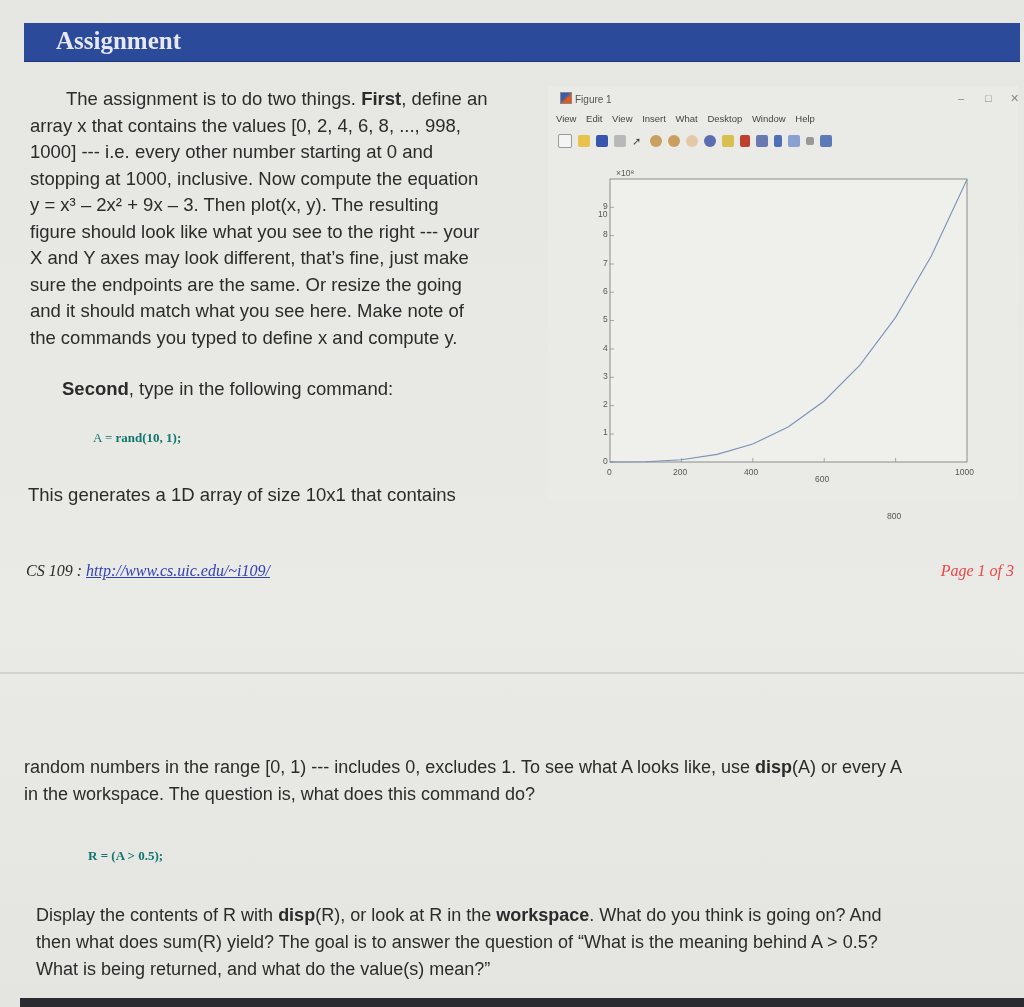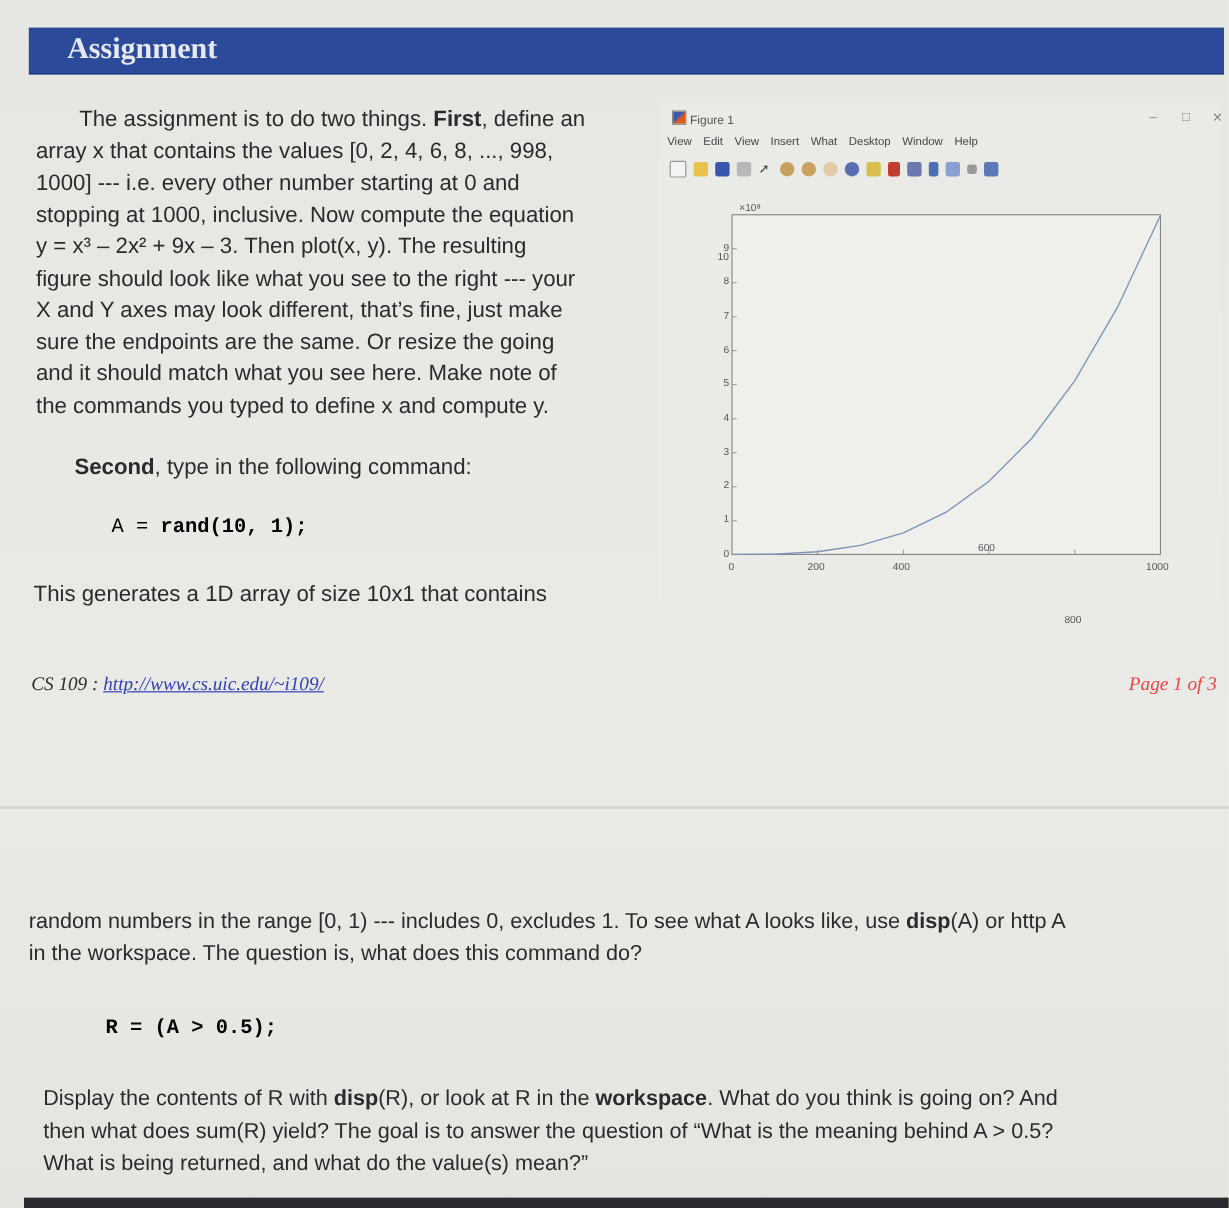--- a/index.html
+++ b/index.html
@@ -16,21 +16,21 @@
   }
   .heading-bar span {
     position:absolute; left:12px; top:4px;
     font-family:"Liberation Serif", serif; font-weight:bold; font-size:25px; color:#e6e8f2;margin-left:20px;
   }
   .para { position:absolute; font-size:18.5px; line-height:26.5px; color:#2b2b2b; }
   .para b { font-weight:bold; }
   .p1 { left:30px; top:86px; width:510px; }
   .p1 .indent { padding-left:36px; }
   .second { left:62px; top:376px; }
-  .code { position:absolute; font-family:Liberation Mono, monospace; font-size:17px; color:#000000; }
+  .code { position:absolute; font-family:Liberation Serif, serif; font-size:13px; color:#0f766e; }
   .code b { font-weight:bold; }
   .code1 { left:93px; top:430px; }
   .p2 { left:28px; top:482px; }
   .footer-left { position:absolute; left:26px; top:562px; font-family:"Liberation Serif", serif; font-style:italic; font-size:16px; color:#2b2b2b; }
   .footer-left a { color:#3340b8; text-decoration:underline;text-align:center; }
   .footer-right { position:absolute; right:10px; top:562px; font-family:"Liberation Serif", serif; font-style:italic; font-size:16px; color:#ef4444; }
   .p3 { left:24px; top:754px; width:990px; font-size:18px; line-height:27px; }
   .code2 { left:88px; top:836px;margin-top:12px; }
   .p4 { left:36px; top:886px; width:990px; font-size:18px; line-height:27px;margin-top:16px; }
   .bottom-bar { position:absolute; left:20px; top:998px; width:1004px; height:9px; background:#2a2a30; }
@@ -75,21 +75,21 @@
   <span>A = </span><b>rand(10, 1);</b>
 </div>
 <div class="para p2">This generates a 1D array of size 10x1 that contains</div>
 
 <div class="footer-left">
   <span>CS 109 : </span><a>http://www.cs.uic.edu/~i109/</a>
 </div>
 <div class="footer-right">Page 1 of 3</div>
 
 <div class="para p3">
-  <div><span>random numbers in the range [0, 1) --- includes 0, excludes 1.  To see what A looks like, use </span><b>disp</b><span>(A) or http A</span></div>
+  <div><span>random numbers in the range [0, 1) --- includes 0, excludes 1.  To see what A looks like, use </span><b>disp</b><span>(A) or every A</span></div>
   <div>in the workspace.  The question is, what does this command do?</div>
 </div>
 <div class="code code2" style="font-weight:bold;">R = (A &gt; 0.5);</div>
 
 <div class="para p4">
   <div><span>Display the contents of R with </span><b>disp</b><span>(R), or look at R in the </span><b>workspace</b><span>.  What do you think is going on?  And</span></div>
   <div>then what does sum(R) yield?  The goal is to answer the question of “What is the meaning behind A &gt; 0.5?</div>
   <div>What is being returned, and what do the value(s) mean?”</div>
 </div>
 
@@ -163,16 +163,16 @@
   <div class="tick-label" style="left:55px;top:200px;">6</div>
   <div class="tick-label" style="left:55px;top:228px;">5</div>
   <div class="tick-label" style="left:55px;top:257px;">4</div>
   <div class="tick-label" style="left:55px;top:285px;">3</div>
   <div class="tick-label" style="left:55px;top:313px;">2</div>
   <div class="tick-label" style="left:55px;top:341px;">1</div>
   <div class="tick-label" style="left:55px;top:370px;">0</div>
   <div class="tick-label" style="left:59px;top:381px;">0</div>
   <div class="tick-label" style="left:125px;top:381px;">200</div>
   <div class="tick-label" style="left:196px;top:381px;">400</div>
-  <div class="tick-label" style="left:267px;top:365px;">600</div>
+  <div class="tick-label" style="left:267px;top:388px;">600</div>
   <div class="tick-label" style="left:339px;top:381px;margin-top:44px;">800</div>
   <div class="tick-label" style="left:407px;top:381px;">1000</div>
 </div>
 
 </body></html>

